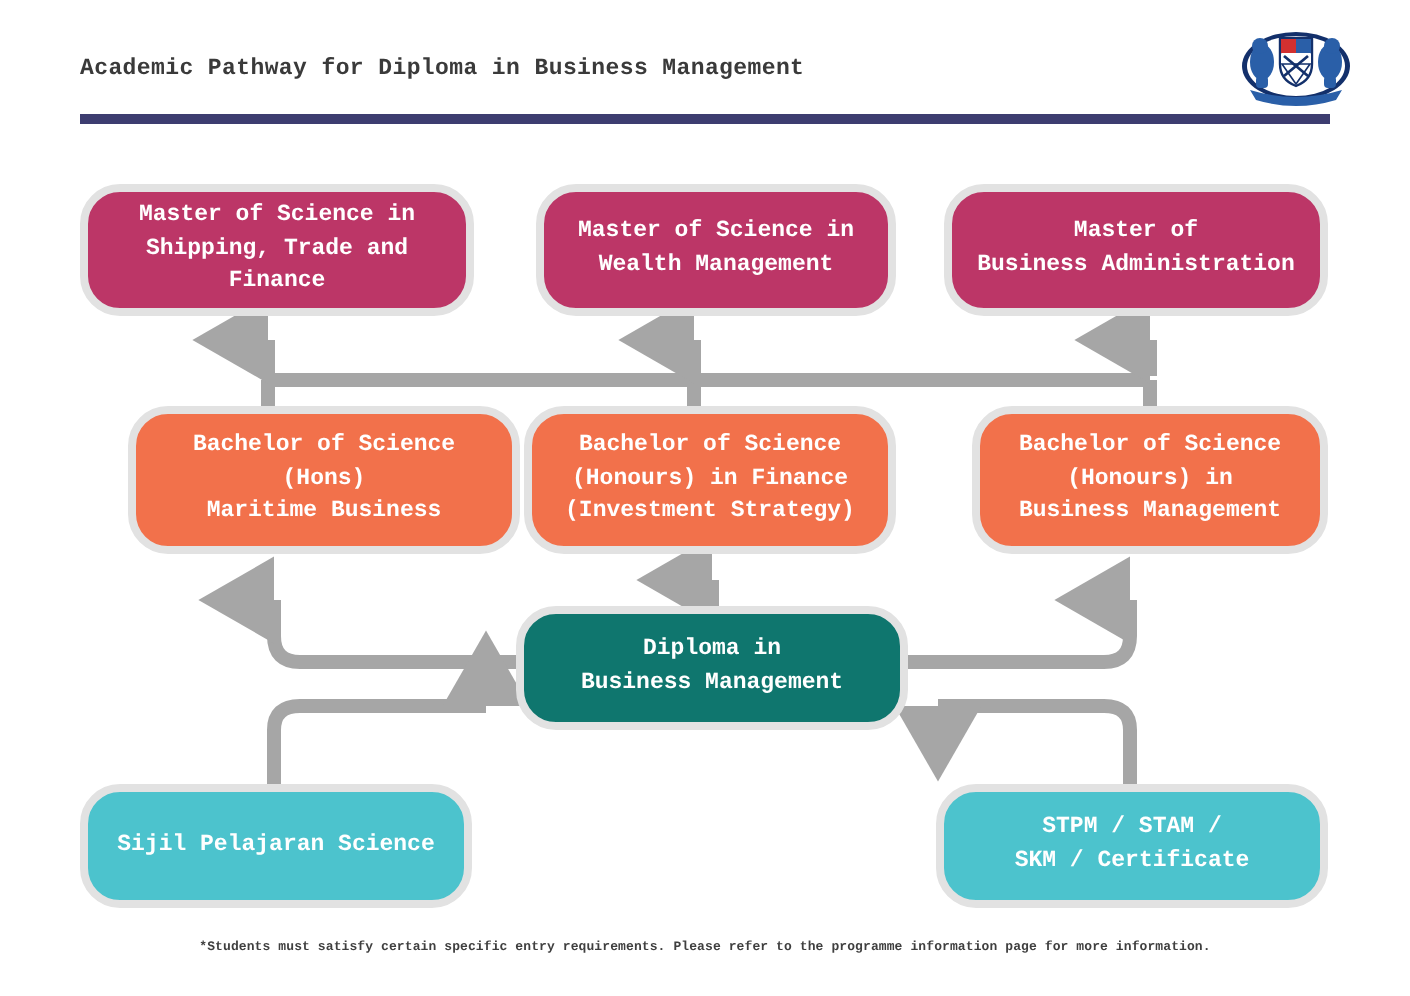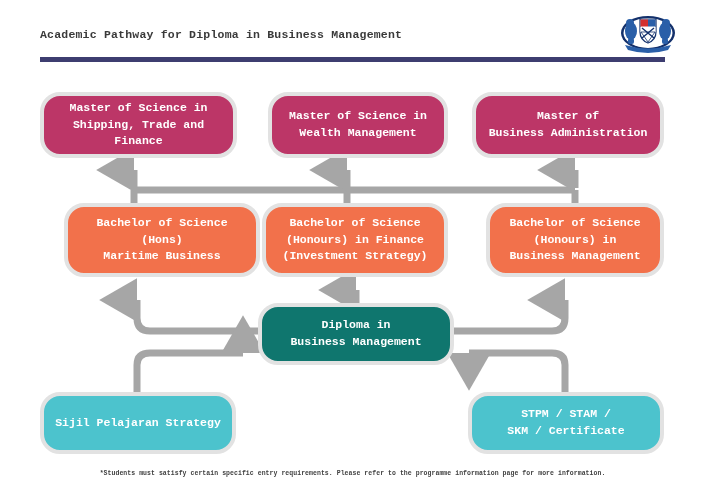--- a/index.html
+++ b/index.html
@@ -207,19 +207,19 @@
   <div class="node bachelor" id="b2">Bachelor of Science
 (Honours) in Finance
 (Investment Strategy)</div>
   <div class="node bachelor" id="b3">Bachelor of Science
 (Honours) in
 Business Management</div>
 
   <div class="node diploma" id="d1">Diploma in
 Business Management</div>
 
-  <div class="node entry" id="e1">Sijil Pelajaran Strategy</div>
+  <div class="node entry" id="e1">Sijil Pelajaran Science</div>
   <div class="node entry" id="e2">STPM / STAM /
 SKM / Certificate</div>
 
   <div id="footnote">*Students must satisfy certain specific entry requirements. Please refer to the programme information page for more information.</div>
 
 </div>
 
 </body></html>

